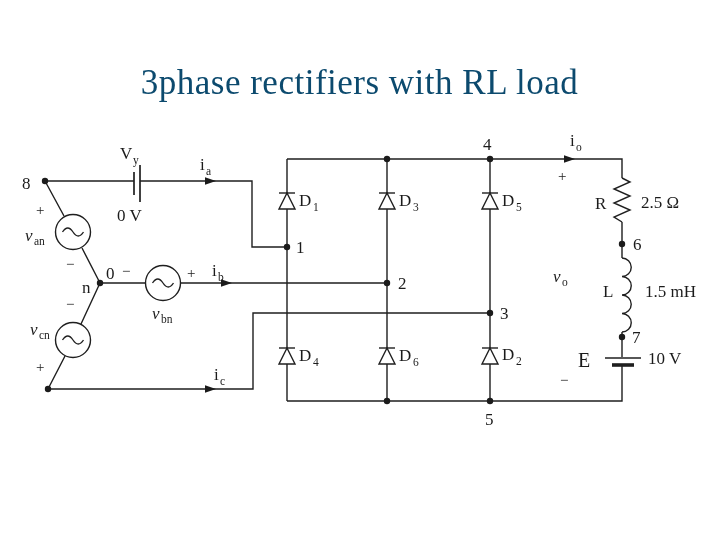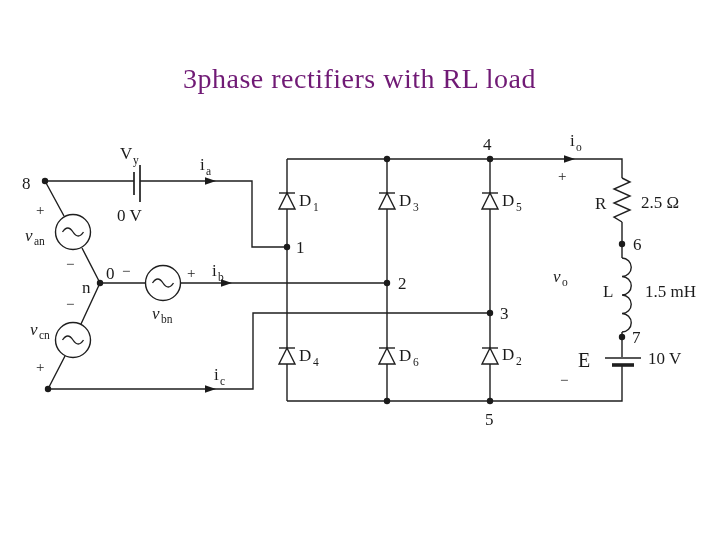--- a/index.html
+++ b/index.html
@@ -1,19 +1,19 @@
 <!DOCTYPE html>
 <html><head>
 <meta charset="utf-8">
 <style>
   html,body{margin:0;padding:0;background:#fff;}
   #slide{position:relative;width:719px;height:539px;background:#ffffff;overflow:hidden;
          font-family:"Liberation Serif",serif;}
   #title{position:absolute;top:63px;left:0;width:100%;text-align:center;
-         font-size:28px;color:#701a75;letter-spacing:0.5px;white-space:nowrap;}
+         font-size:35px;color:#0c4a6e;letter-spacing:0.5px;white-space:nowrap;}
   svg{position:absolute;top:0;left:0;}
   .wire{fill:none;stroke:#1f1f1f;stroke-width:1.4;stroke-linejoin:miter;}
   .plate{fill:none;stroke:#1f1f1f;stroke-width:1.7;}
   .plate-thick{fill:none;stroke:#1f1f1f;stroke-width:3.6;}
   .dot{fill:#1b1b1b;stroke:none;}
   .arrow{fill:#1b1b1b;stroke:none;}
   .src{fill:#ffffff;stroke:#1f1f1f;stroke-width:1.4;}
   .sine{fill:none;stroke:#1f1f1f;stroke-width:1.3;}
   .tri{fill:none;stroke:#1f1f1f;stroke-width:1.4;stroke-linejoin:miter;}
   text{font-family:"Liberation Serif",serif;fill:#1b1b1b;}

